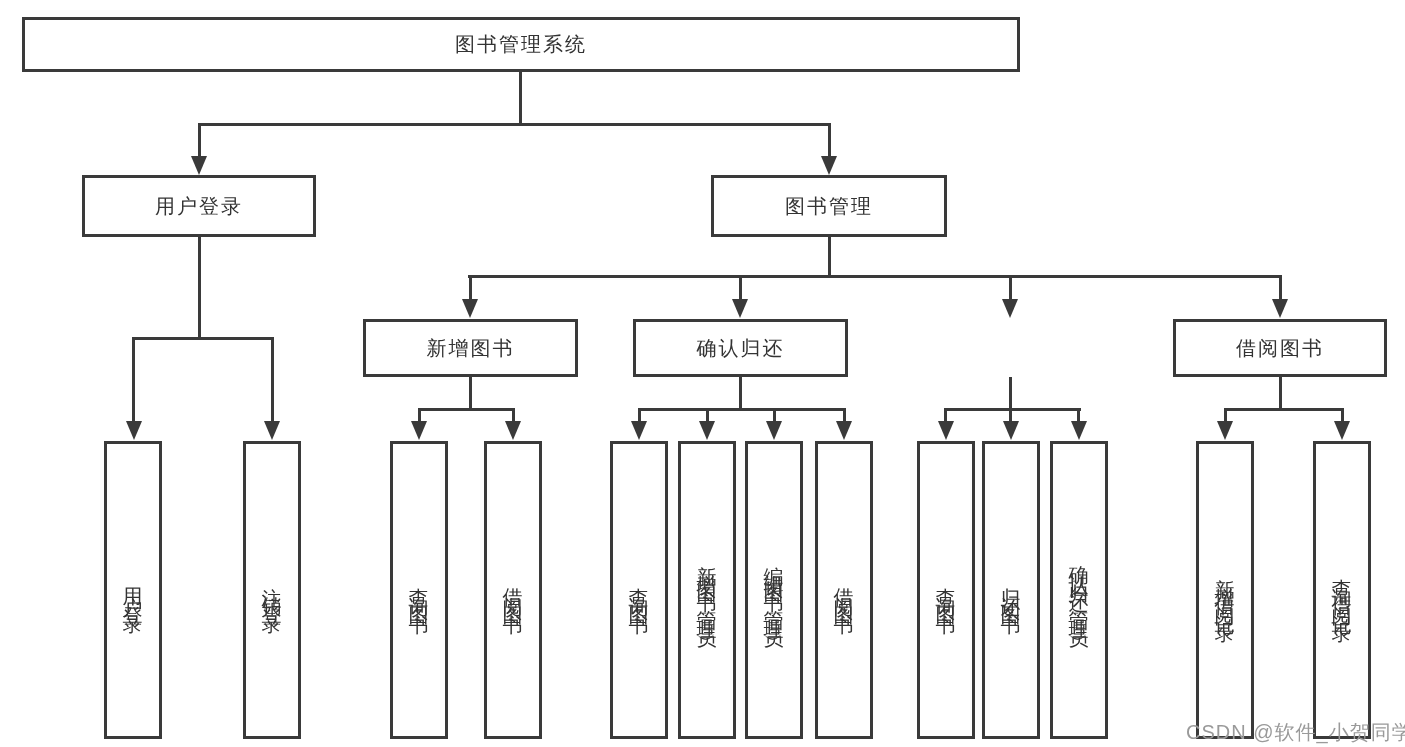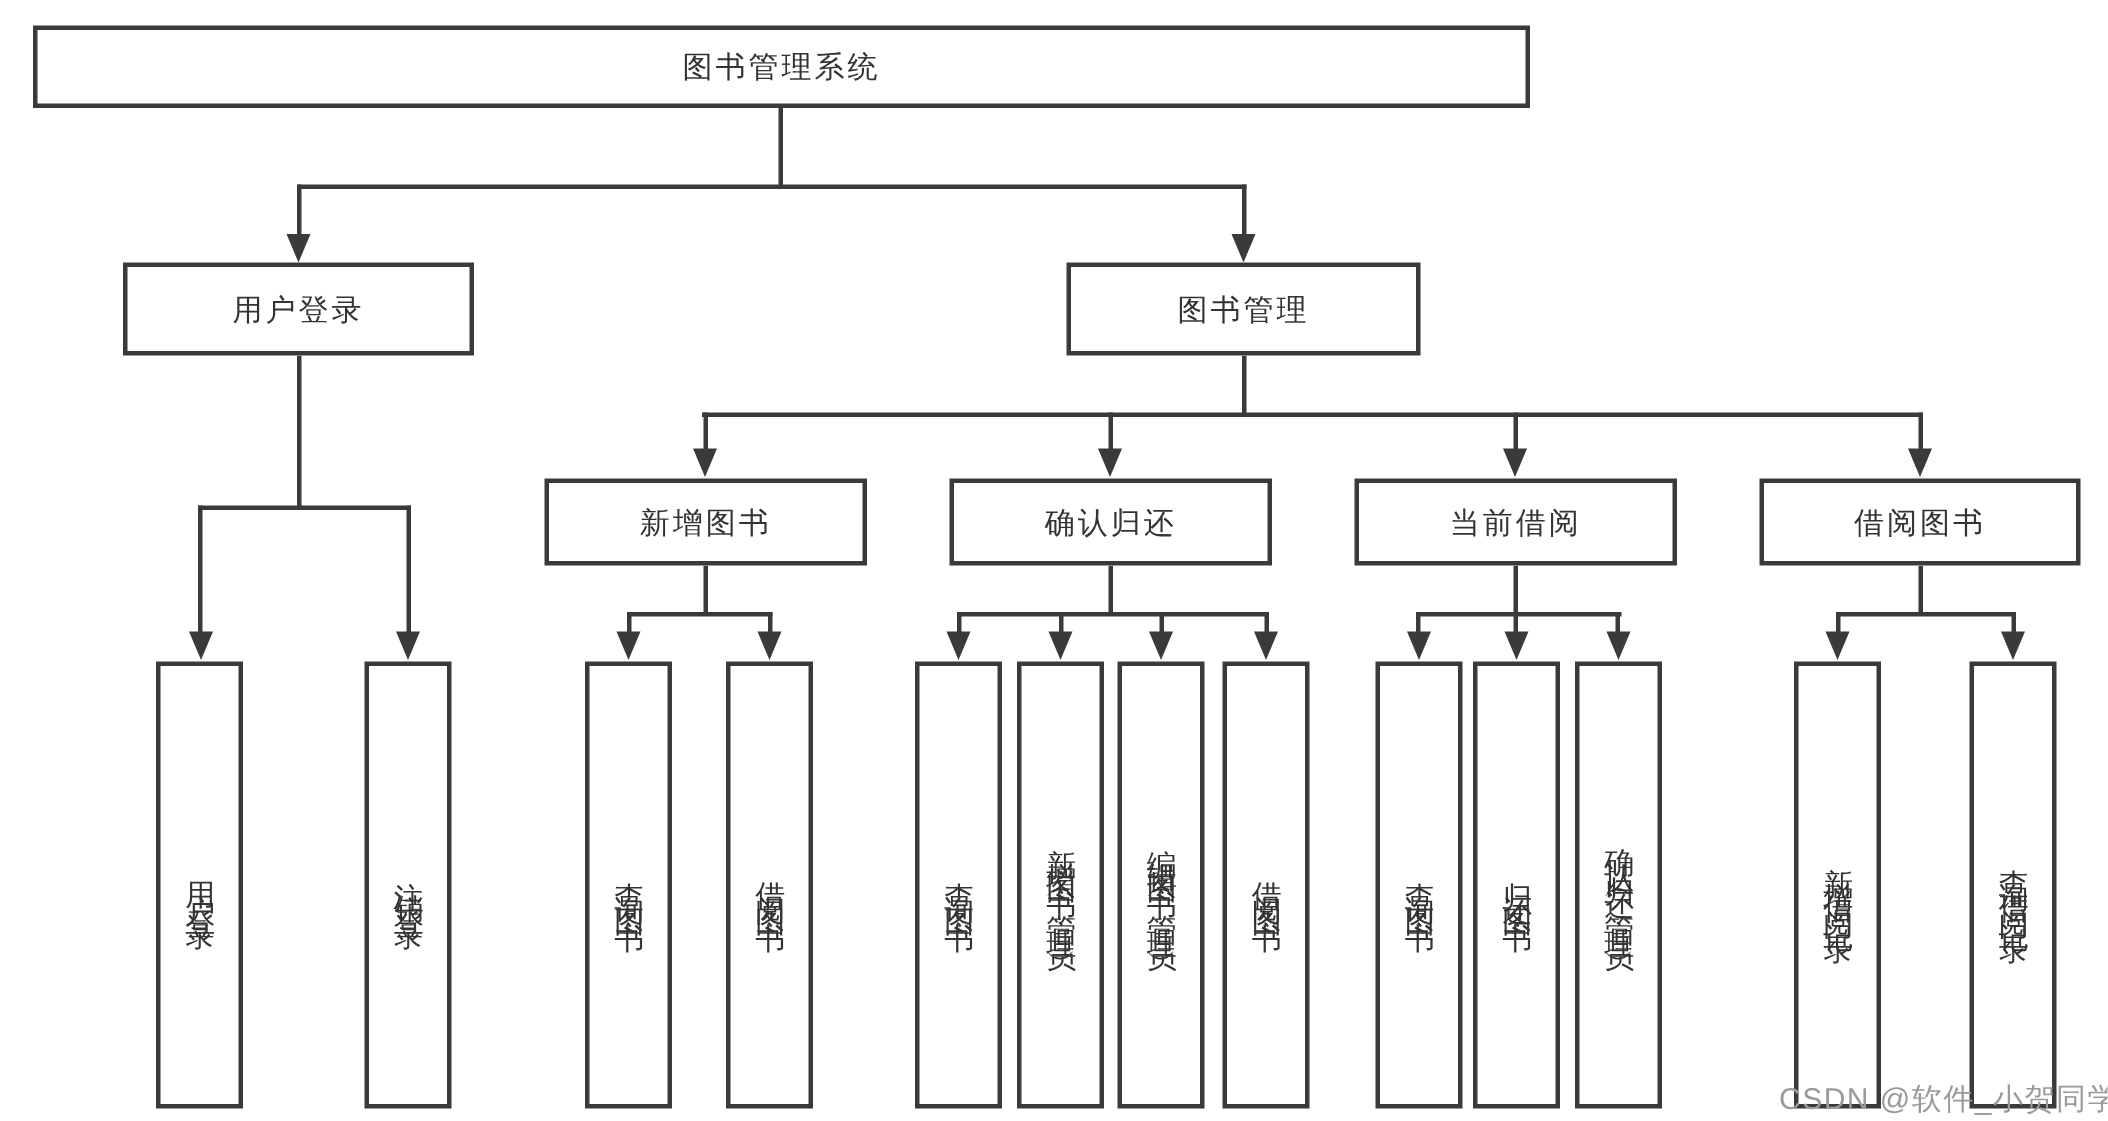--- a/index.html
+++ b/index.html
@@ -59,23 +59,20 @@
   <div class="vl" style="left:1009px;top:271px;height:26px;"></div>
   <div class="ar" style="left:1002px;top:295px;"></div>
   <div class="vl" style="left:1279px;top:271px;height:26px;"></div>
   <div class="ar" style="left:1272px;top:295px;"></div>
 
   <div class="box" style="left:363px;top:315px;width:215px;height:58px;">
     <span>新增图书</span>
   </div>
   <div class="box" style="left:633px;top:315px;width:215px;height:58px;">
     <span>确认归还</span>
-  </div>
-  <div class="box" style="left:903px;top:315px;width:215px;height:58px;">
-    <span>当前借阅</span>
   </div>
   <div class="box" style="left:1173px;top:315px;width:214px;height:58px;">
     <span>借阅图书</span>
   </div>
 
   <div class="vl" style="left:469px;top:373px;height:33px;"></div>
   <div class="hl" style="left:418px;top:404px;width:97px;"></div>
   <div class="vl" style="left:418px;top:404px;height:15px;"></div>
   <div class="ar" style="left:411px;top:417px;"></div>
   <div class="vl" style="left:512px;top:404px;height:15px;"></div>

